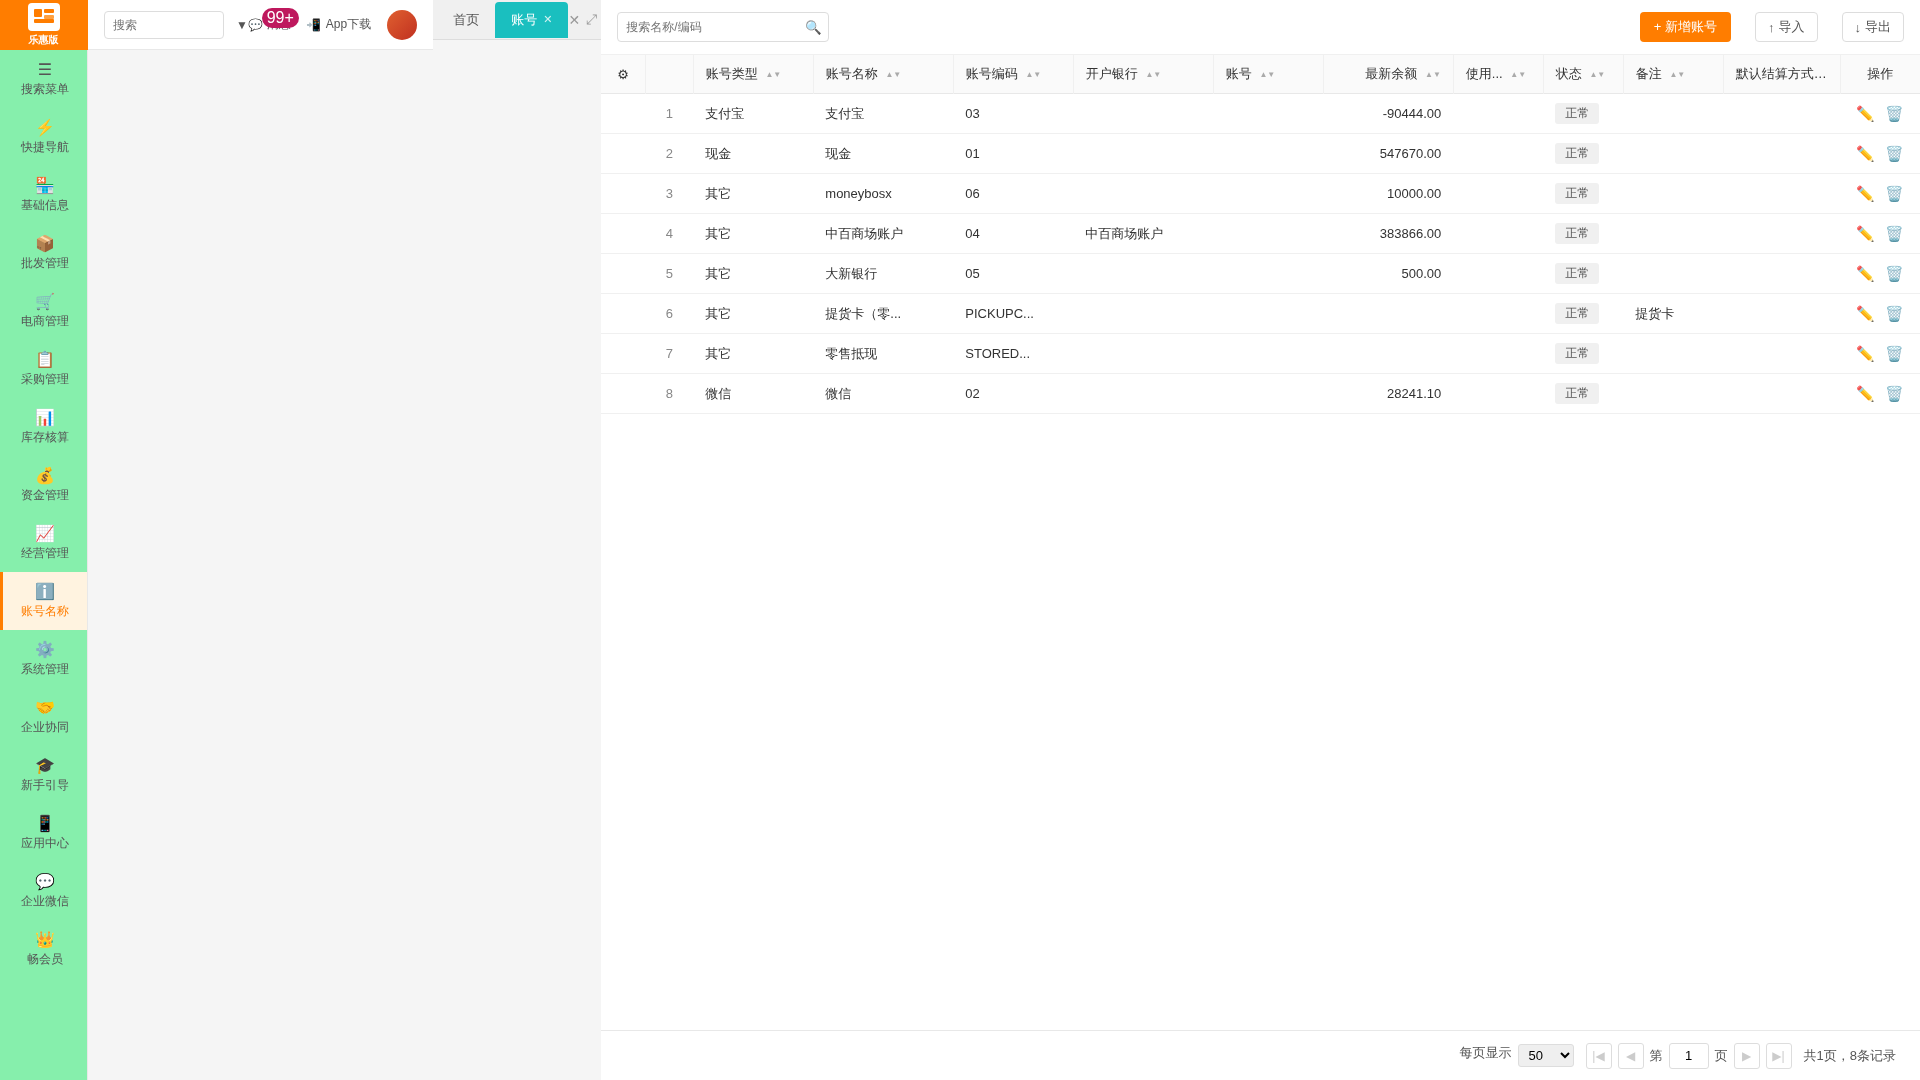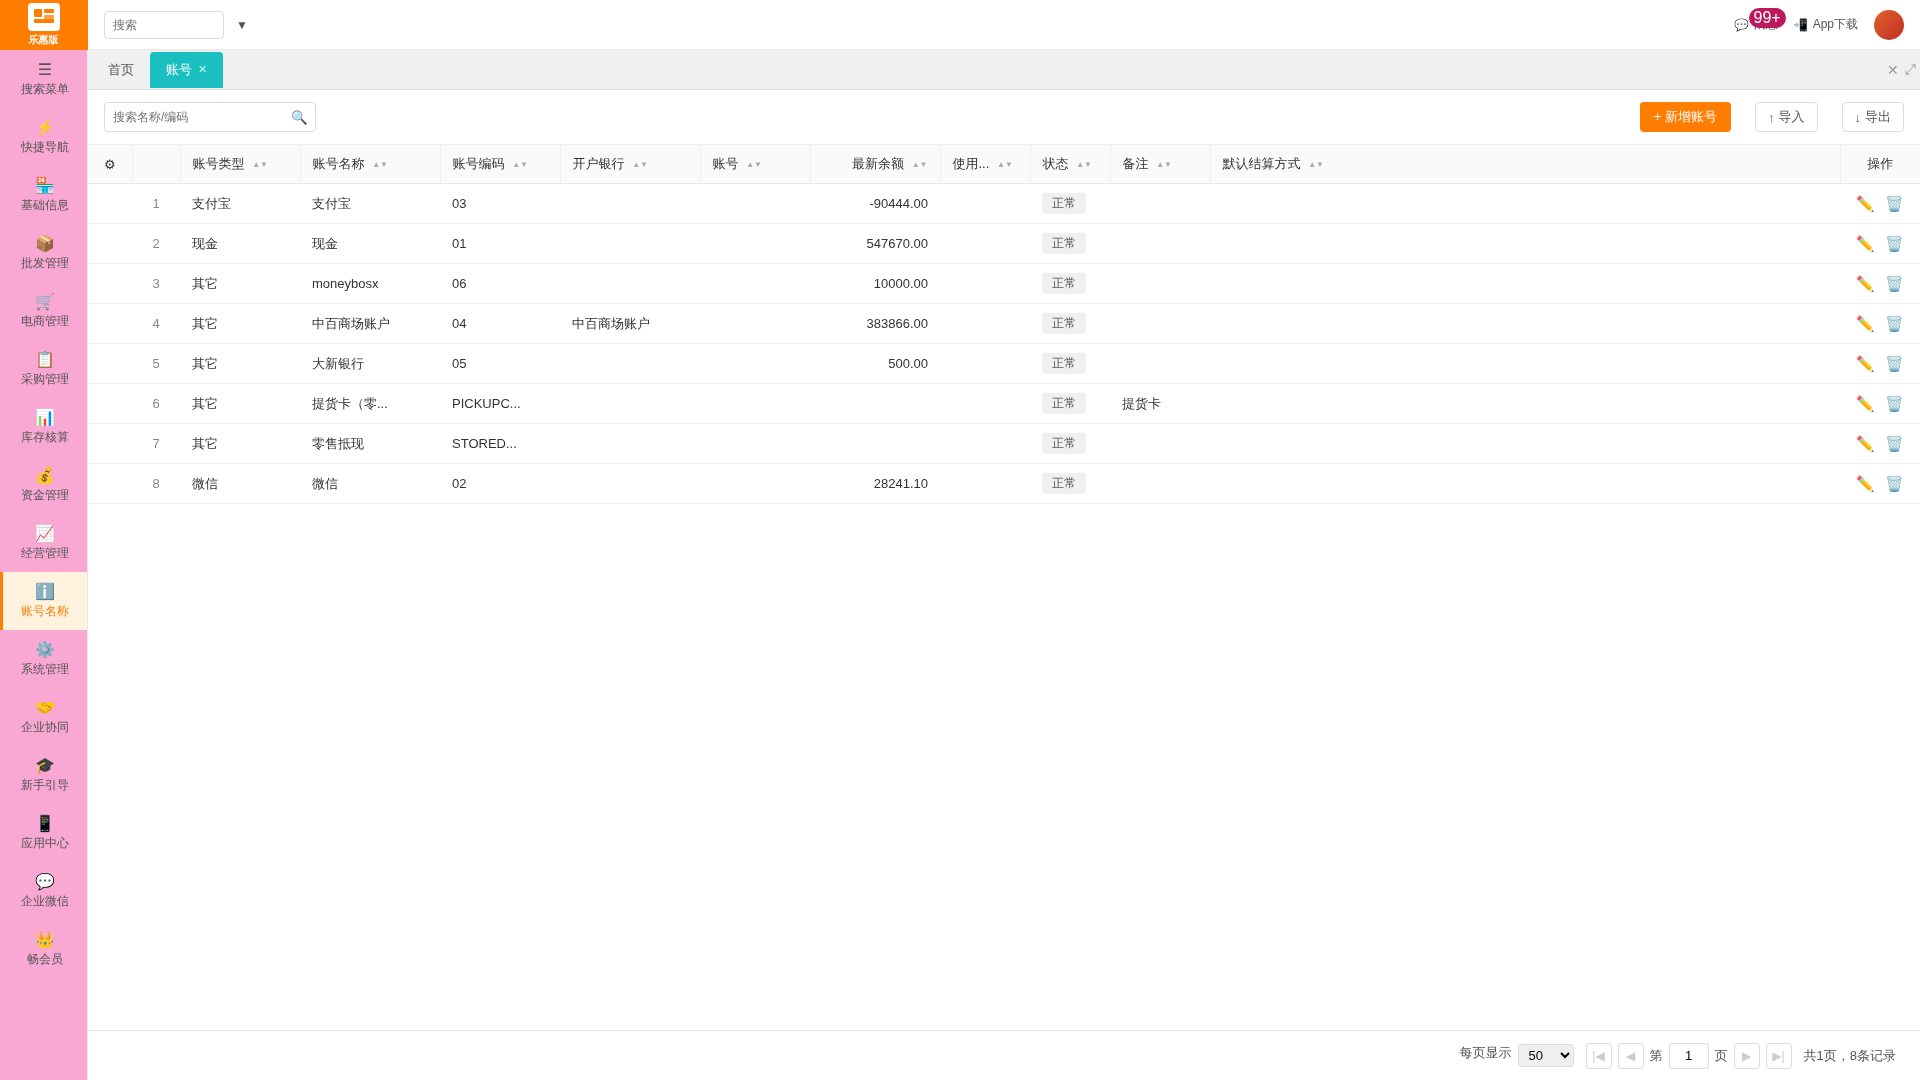--- a/index.html
+++ b/index.html
@@ -1,21 +1,21 @@
 <!DOCTYPE html>
 <html><head>
   <meta charset="utf-8">
   <style>
     * { box-sizing: border-box; margin: 0; padding: 0; }
     body { font-family: 'Microsoft YaHei', Arial, sans-serif; font-size: 13px; background: #f5f5f5; display: flex; height: 1080px; width: 1920px; overflow: hidden; }
 
     
     .sidebar {
       width: 88px;
-      background: #f9a8d4;
+      background: #86efac;
       border-right: 1px solid #e8e8e8;
       display: flex;
       flex-direction: column;
       align-items: center;
       padding-top: 0;
       flex-shrink: 0;
     }
     .sidebar-logo {
       width: 88px;
       height: 50px;
@@ -68,21 +68,21 @@
       min-height: 52px;
       justify-content: center;
     }
     .sidebar-item.active { background: #fff3e0; color: #ff7d00; border-left-color: #ff7d00; }
     .sidebar-item-icon { font-size: 16px; margin-bottom: 2px; }
 
     
     .main {
       flex: 1;
       display: flex;
-      flex-direction: column;
+      flex-direction: row;
       overflow: hidden;
     }
 
     
     .topbar {
       height: 50px;
       background: #fff;
       border-bottom: 1px solid #e8e8e8;
       display: flex;
       align-items: center;

